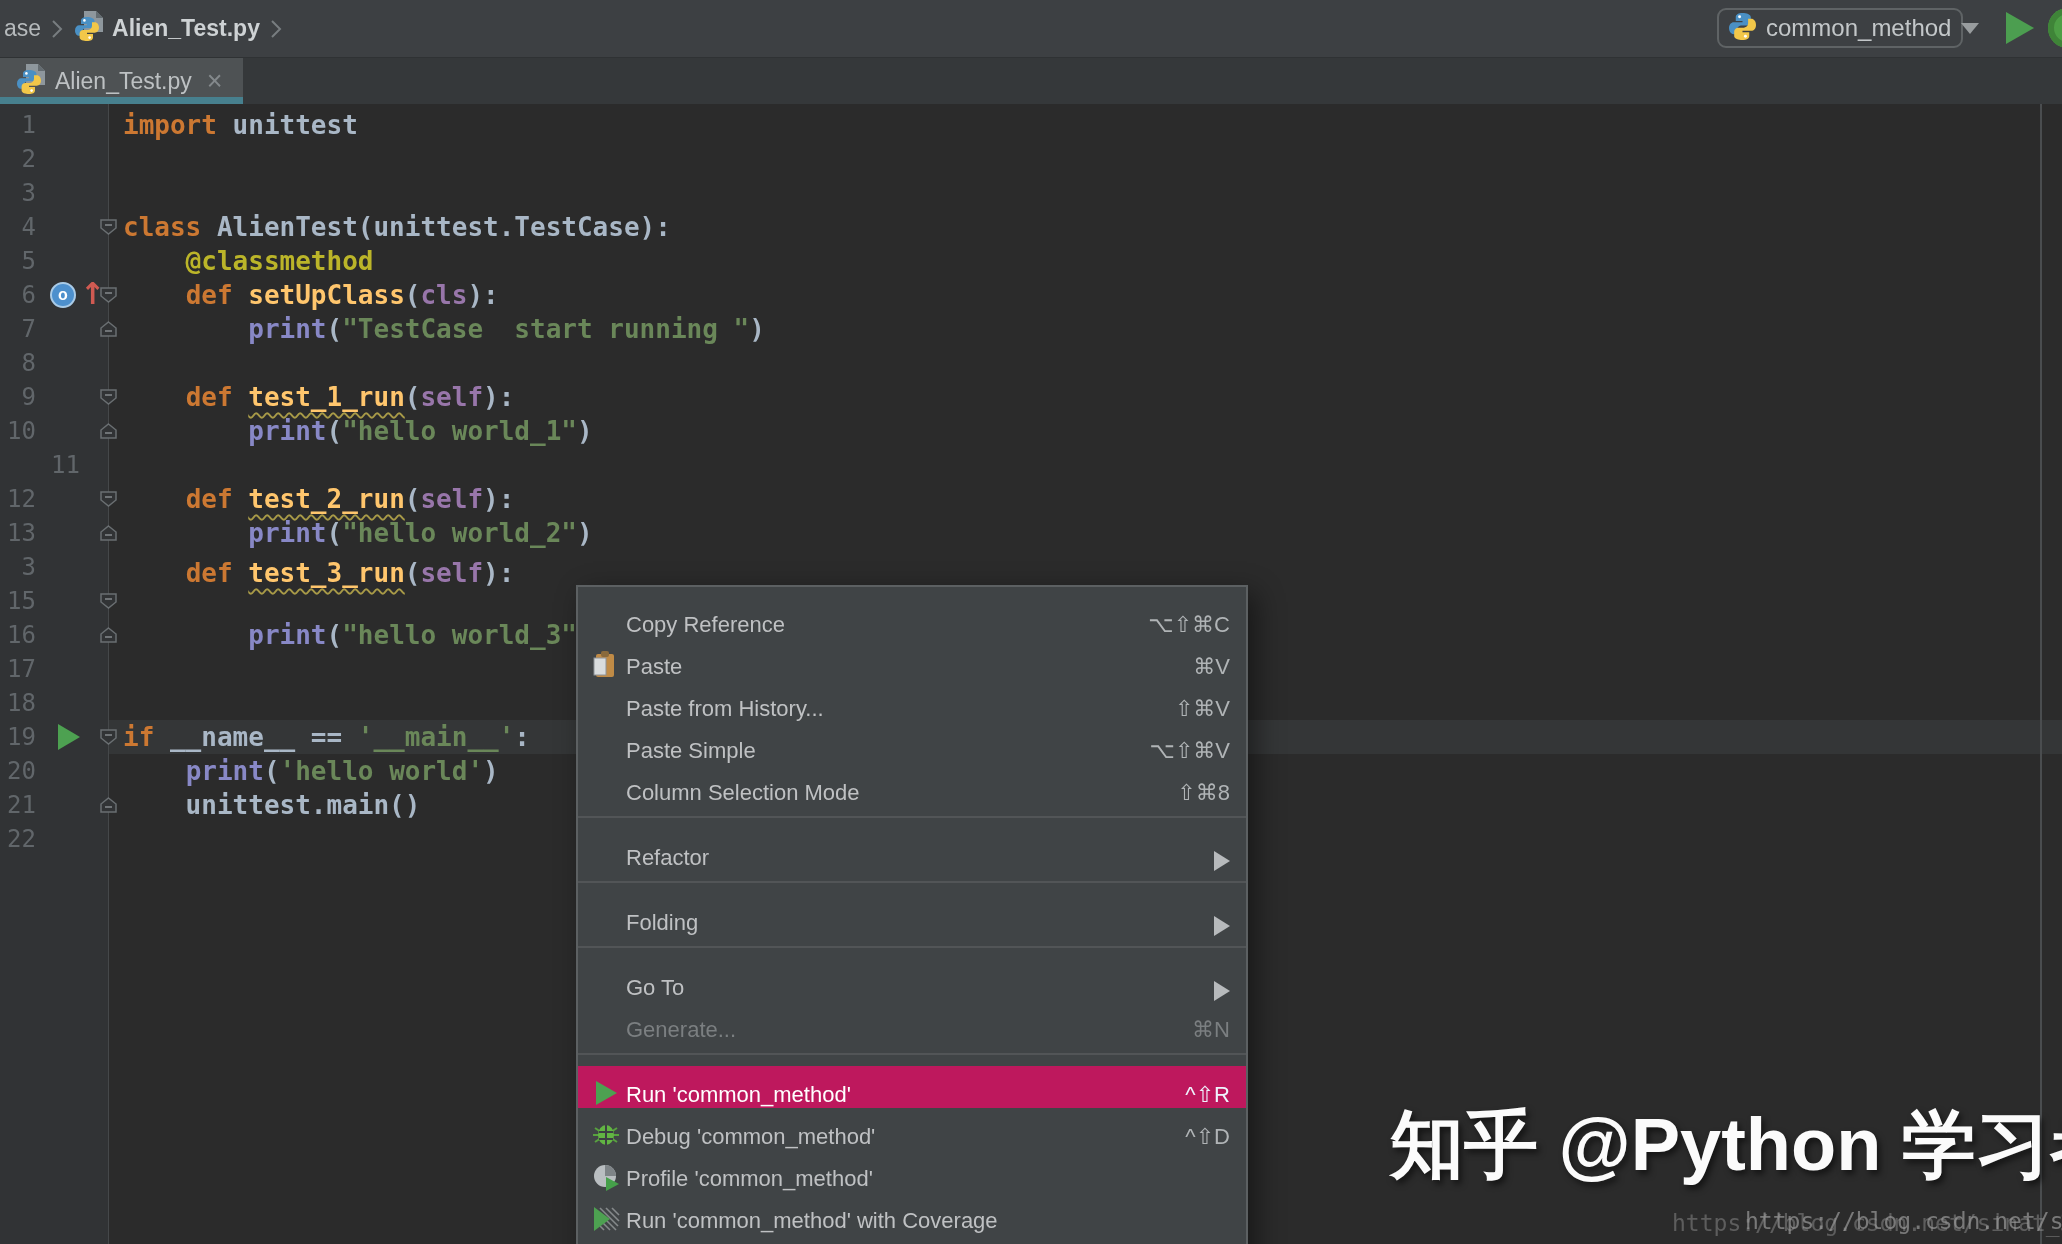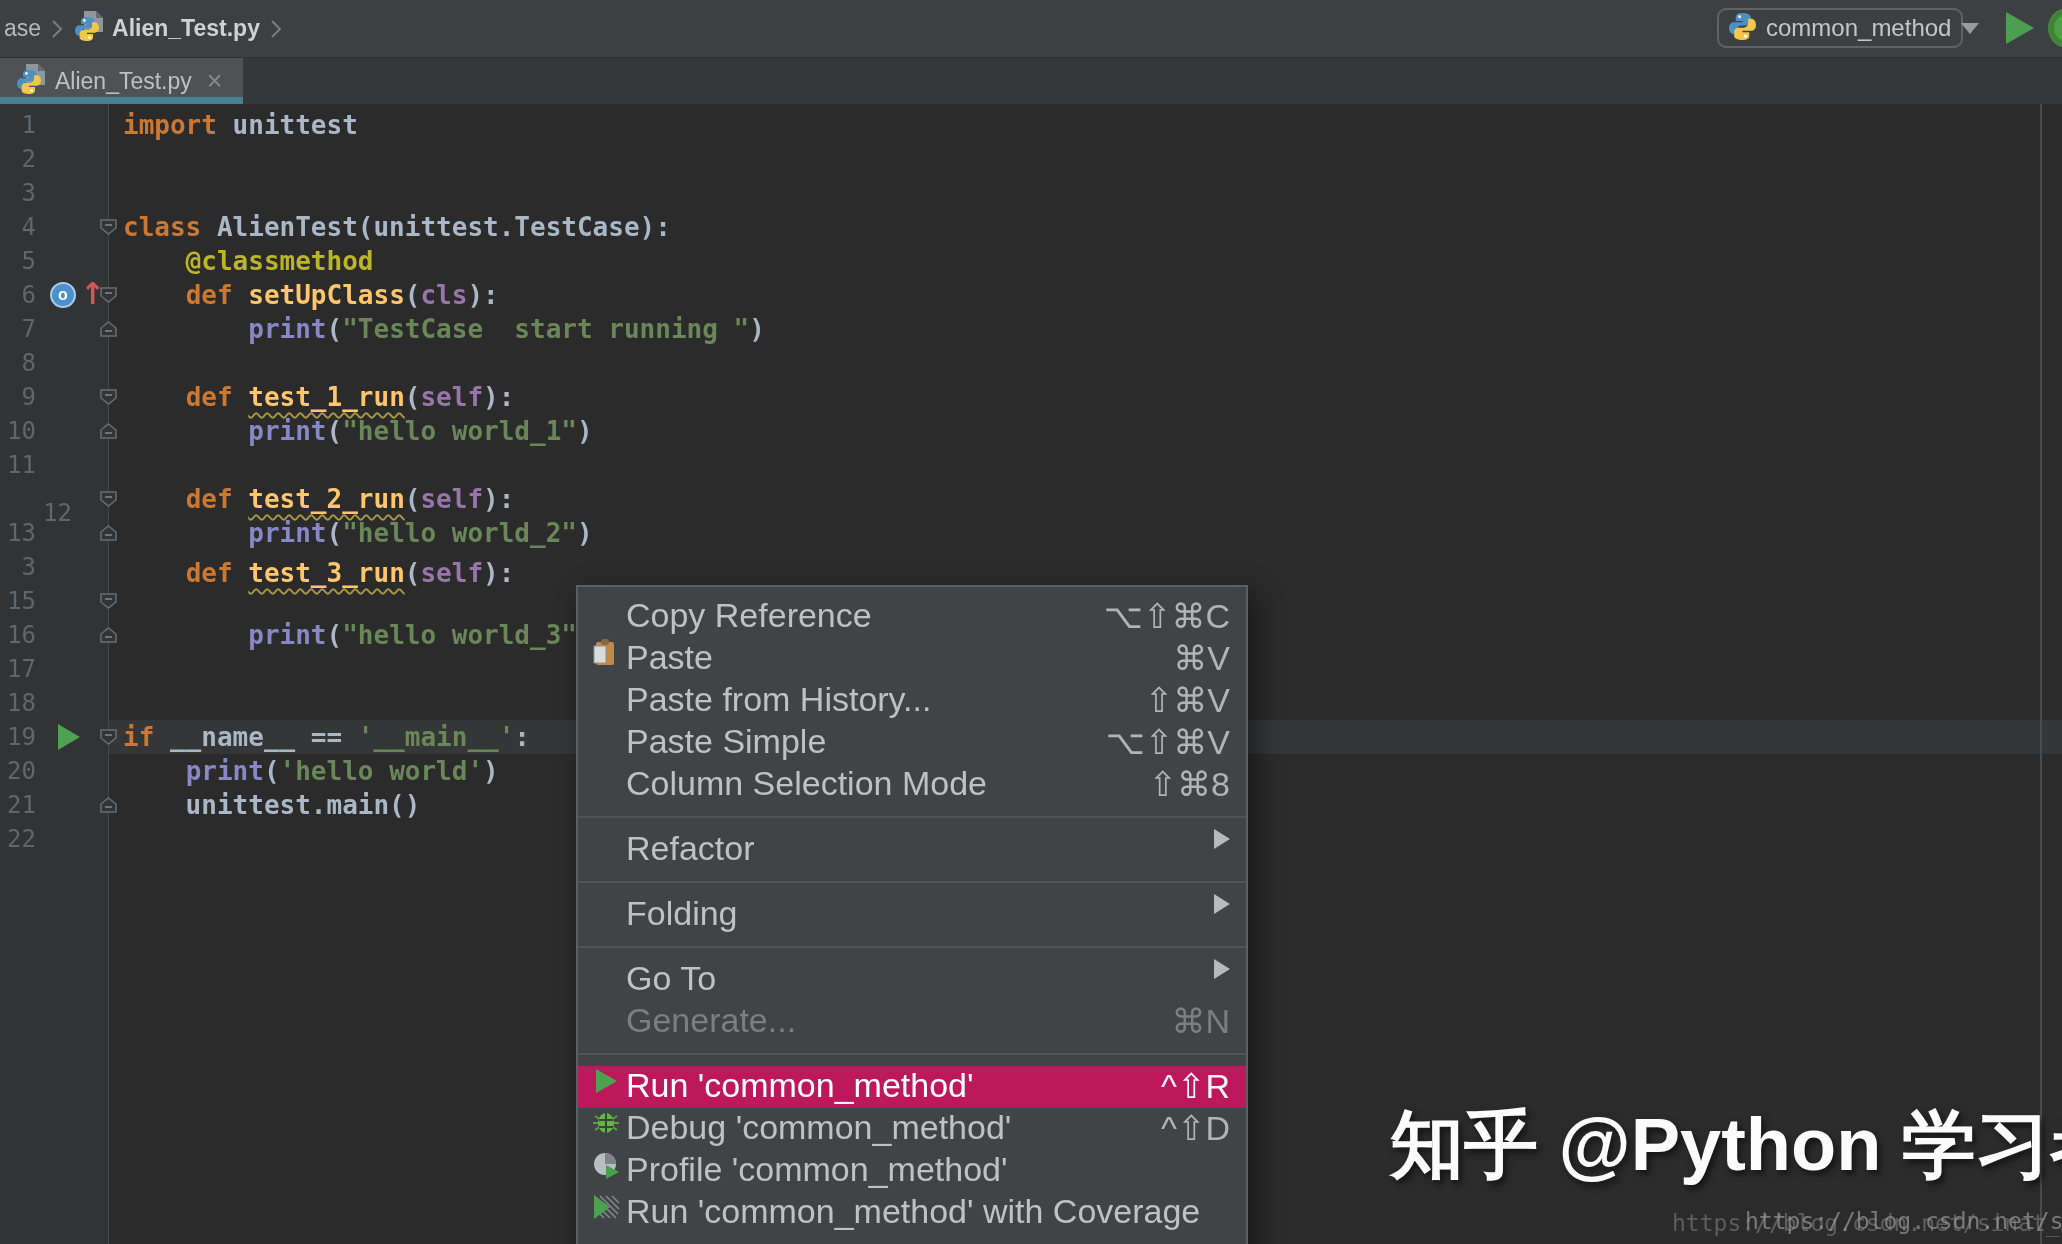--- a/index.html
+++ b/index.html
@@ -43,21 +43,21 @@
             border:2px solid #a9cbe7;box-sizing:border-box;color:#fff;font:bold 16px/22px "Liberation Sans",sans-serif;
             text-align:center}
   .ov-arrow{position:absolute;left:80px;color:#d05a52;font:bold 30px/30px "DejaVu Sans",sans-serif}
   .run-marker{position:absolute;left:58px;width:0;height:0;border-left:22px solid #4da151;
               border-top:13px solid transparent;border-bottom:13px solid transparent}
   .vguide{position:absolute;top:0;width:2px;height:100%;background:#4a4d4f}
   
   .menu{position:absolute;left:576px;top:585px;width:672px;height:700px;background:#404446;
         border:2px solid #5c6062;border-bottom:none;box-sizing:border-box;padding-top:9px;z-index:10;
         box-shadow:8px 8px 26px rgba(0,0,0,.45)}
-  .mi{height:42px;display:flex;align-items:flex-start;padding:0 16px 0 8px;color:#bfc1c3;font-size:34px}
+  .mi{height:42px;display:flex;align-items:flex-end;padding:0 16px 0 8px;color:#bfc1c3;font-size:22px}
   .mi .ic{width:40px;height:30px;flex:none;display:flex;align-items:center;justify-content:center}
   .mi .lbl{flex:1;white-space:nowrap}
   .mi .sc{color:#b0b4b6;margin-left:18px;white-space:nowrap}
   .mi.sel{background:#be185d;color:#fff}.mi.sel .sc{color:#eef3fd}
   .mi.dis{color:#7b7f81}.mi.dis .sc{color:#7b7f81}
   .mi .arr{width:0;height:0;border-left:16px solid #b7babc;border-top:10px solid transparent;
            border-bottom:10px solid transparent;margin-left:18px}
   .msep{height:23px;position:relative}
   .msep:after{content:"";position:absolute;left:0;right:0;top:10px;border-top:2px solid #525557}
   
@@ -137,22 +137,22 @@
       <div class="lnum" style="top: 4px;">1</div>
       <div class="lnum" style="top: 38px;">2</div>
       <div class="lnum" style="top: 72px;">3</div>
       <div class="lnum" style="top: 106px;">4</div>
       <div class="lnum" style="top: 140px;">5</div>
       <div class="lnum" style="top: 174px;">6</div>
       <div class="lnum" style="top: 208px;">7</div>
       <div class="lnum" style="top: 242px;">8</div>
       <div class="lnum" style="top: 276px;">9</div>
       <div class="lnum" style="top: 310px;">10</div>
-      <div class="lnum" style="top: 344px;">11</div>
-      <div class="lnum" style="top: 392px; margin-left: 36px;">12</div>
+      <div class="lnum" style="top: 344px; padding-left: 44px;">11</div>
+      <div class="lnum" style="top: 378px;">12</div>
       <div class="lnum" style="top: 412px;">13</div>
       <div class="lnum" style="top: 446px;">3</div>
       <div class="lnum" style="top: 480px;">15</div>
       <div class="lnum" style="top: 514px;">16</div>
       <div class="lnum" style="top: 548px;">17</div>
       <div class="lnum" style="top: 582px;">18</div>
       <div class="lnum" style="top: 616px;">19</div>
       <div class="lnum" style="top: 650px;">20</div>
       <div class="lnum" style="top: 684px;">21</div>
       <div class="lnum" style="top: 718px;">22</div>

